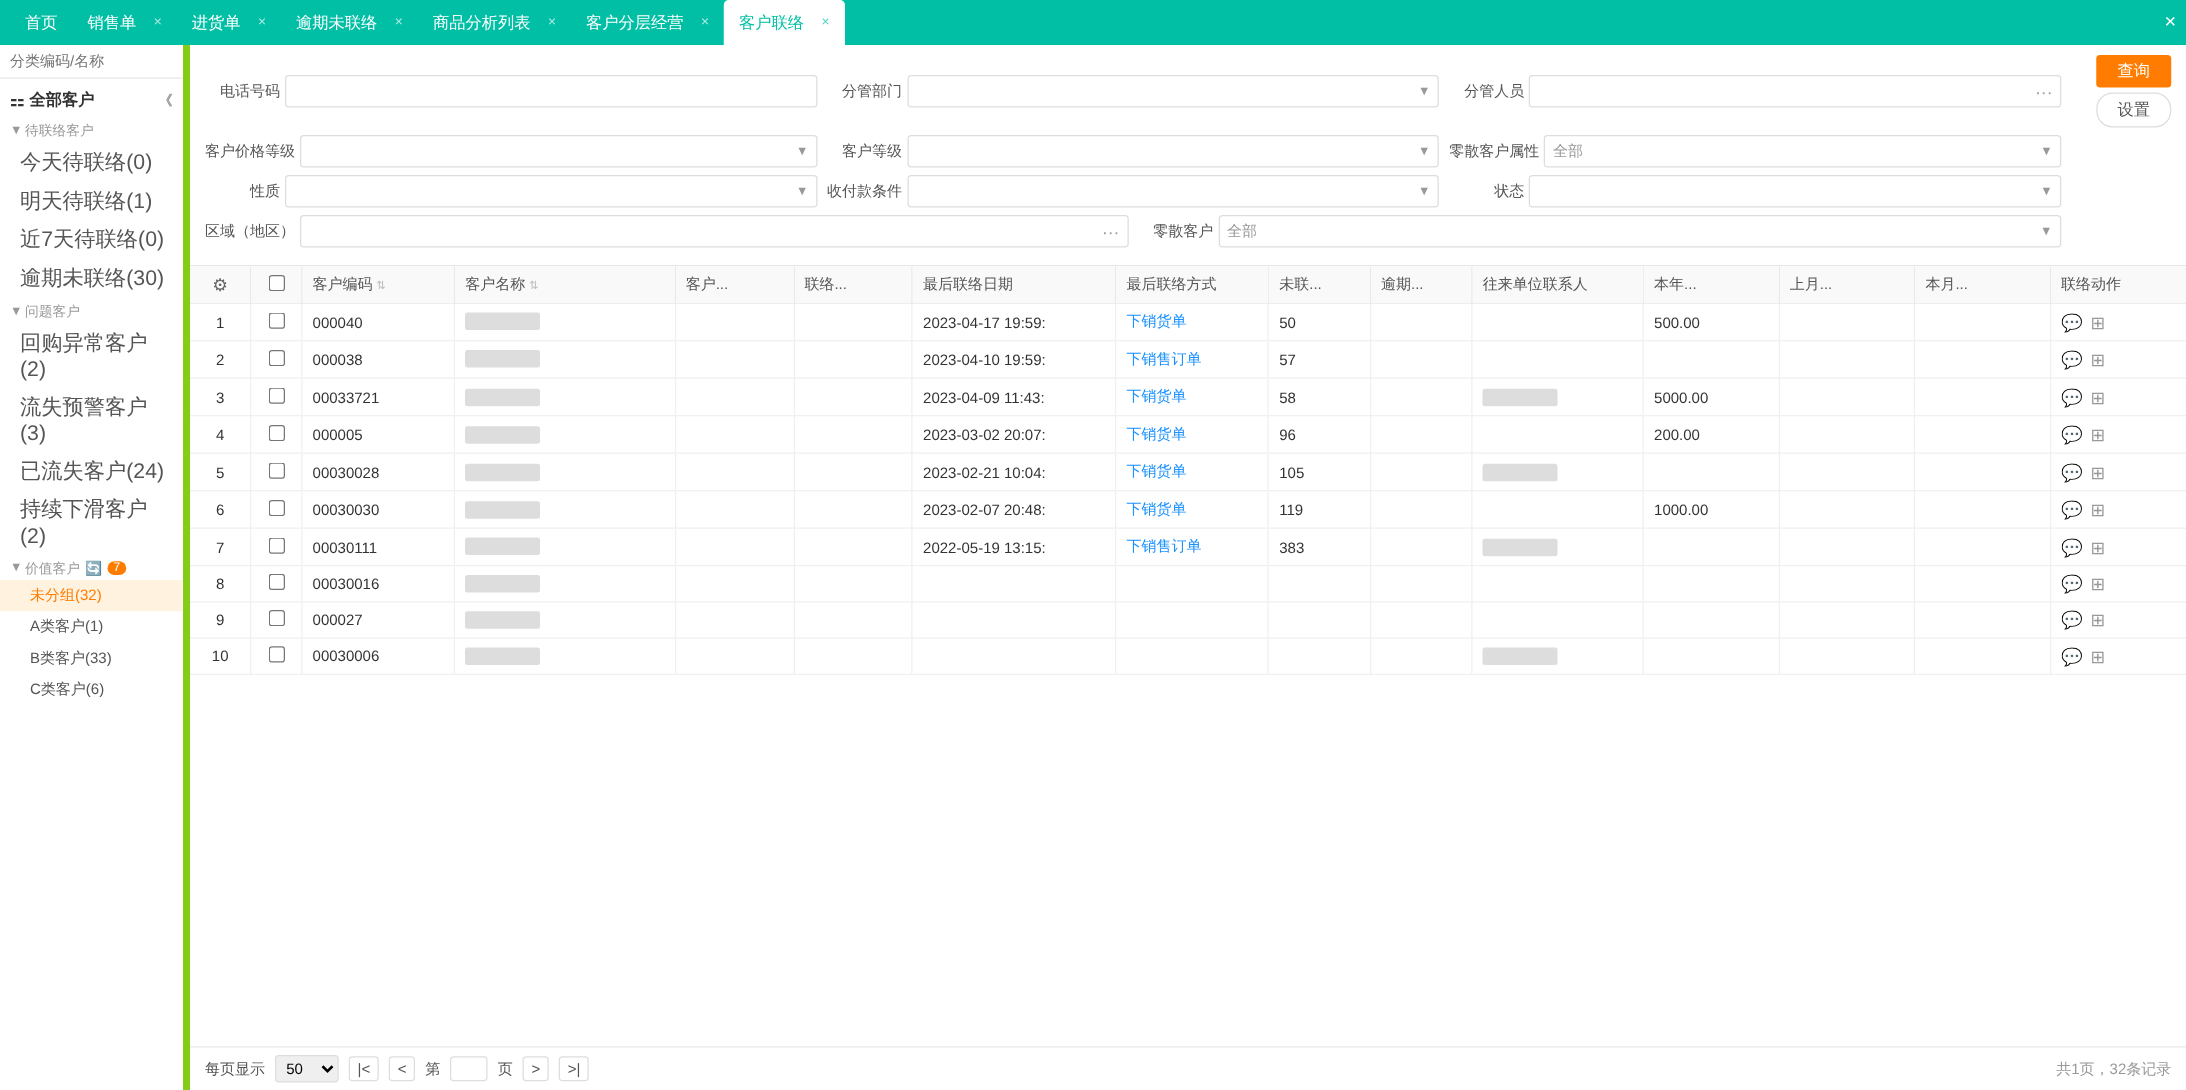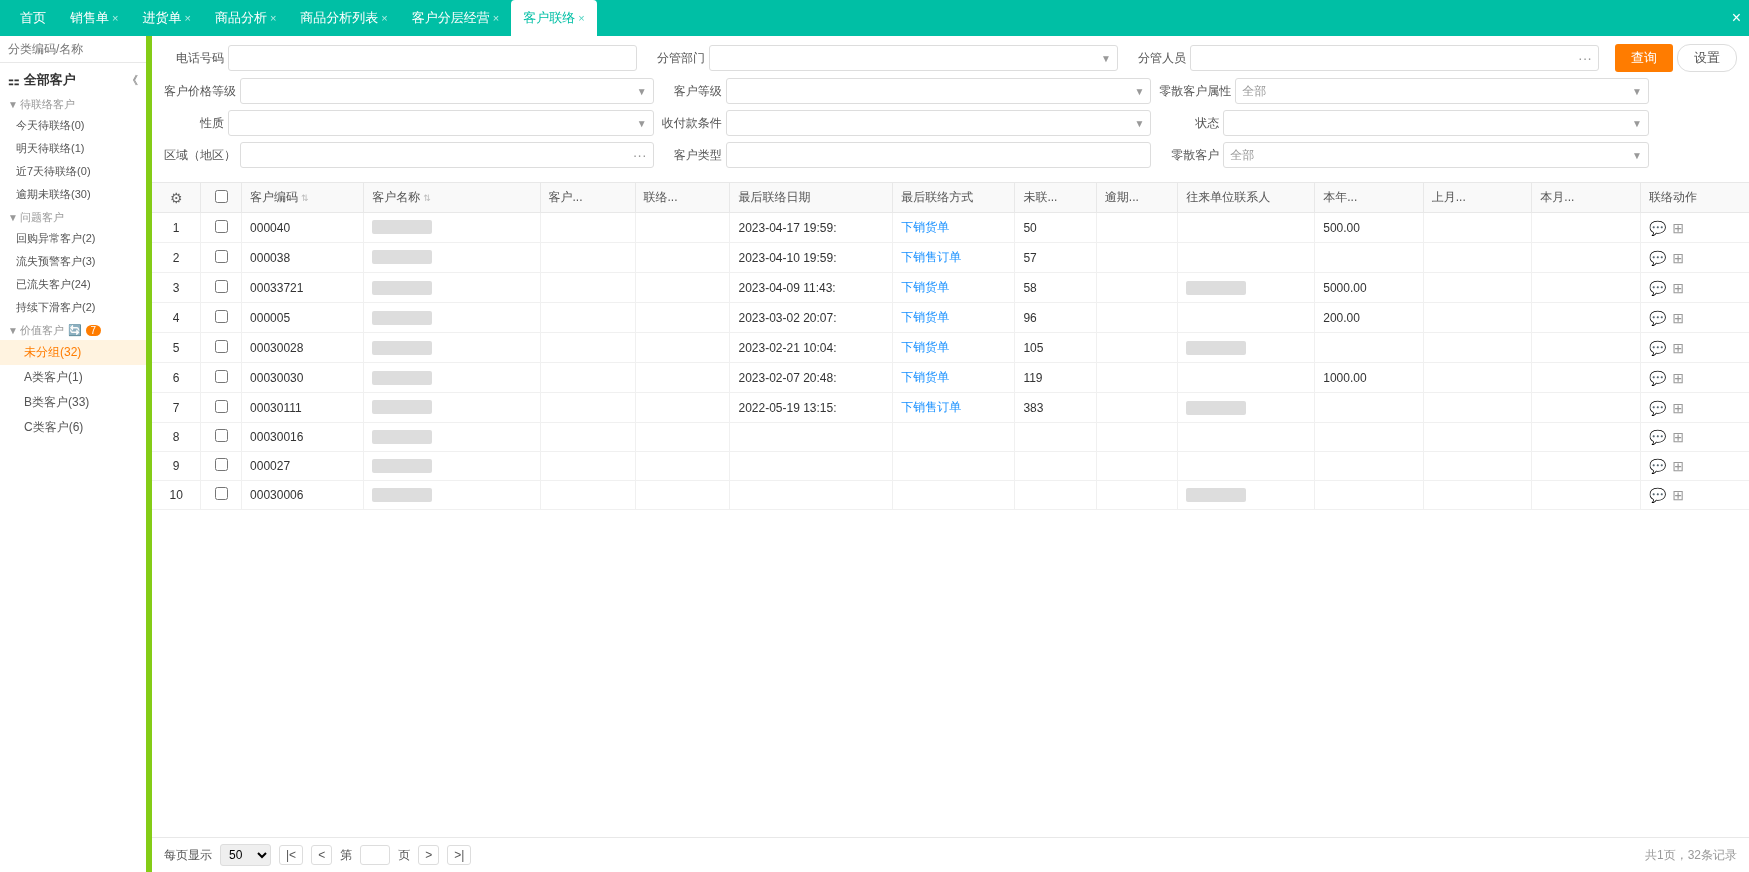--- a/index.html
+++ b/index.html
@@ -15,21 +15,21 @@
     }
     .top-nav .nav-tab {
       display: flex;
       align-items: center;
       padding: 0 12px;
       height: 36px;
       color: #fff;
       cursor: pointer;
       font-size: 13px;
       white-space: nowrap;
-      gap: 1px;
+      gap: 12px;
     }
     .top-nav .nav-tab.active {
       background: #fff;
       color: #00bfa5;
       border-radius: 4px 4px 0 0;
     }
     .top-nav .nav-tab .close-x {
       font-size: 11px;
       opacity: 0.7;
       margin-left: 2px;
@@ -95,21 +95,21 @@
       color: #999;
       font-size: 11px;
       display: flex;
       align-items: center;
       gap: 2px;
     }
     .sidebar-item {
       padding: 4px 8px 4px 16px;
       cursor: pointer;
       color: #555;
-      font-size: 11px;
+      font-size: 17px;
     }
     .sidebar-sub-item {
       padding: 4px 8px 4px 24px;
       cursor: pointer;
       color: #555;
       font-size: 12px;
     }
     .sidebar-sub-item.active {
       background: #fff3e0;
       color: #ff7c00;
@@ -235,23 +235,23 @@
     }
     .filter-field .field-input .dots {
       margin-left: auto;
       color: #999;
       font-size: 14px;
     }
 
     
     .action-btns {
       display: flex;
-      flex-direction: row;
+      flex-direction: column;
       gap: 4px;
-      margin-left: 8px;
+      margin-left: 20px;
     }
     .btn-query {
       background: #ff7c00;
       color: #fff;
       border: none;
       border-radius: 3px;
       padding: 4px 16px;
       font-size: 13px;
       cursor: pointer;
     }
@@ -403,21 +403,21 @@
   <span class="nav-home">首页</span>
   <div class="nav-tab">
     <span>销售单</span>
     <span class="close-x">×</span>
   </div>
   <div class="nav-tab">
     <span>进货单</span>
     <span class="close-x">×</span>
   </div>
   <div class="nav-tab">
-    <span>商品分析</span>
+    <span>逾期未联络</span>
     <span class="close-x">×</span>
   </div>
   <div class="nav-tab">
     <span>商品分析列表</span>
     <span class="close-x">×</span>
   </div>
   <div class="nav-tab">
     <span>客户分层经营</span>
     <span class="close-x">×</span>
   </div>
@@ -577,26 +577,20 @@
         </div>
         <div style="width:80px;"></div>
       </div>
 
       <div class="filter-row">
         <div class="filter-field">
           <label>区域（地区）</label>
           <div class="field-input">
             <span></span>
             <span class="dots">···</span>
-          </div>
-        </div>
-        <div class="filter-field">
-          <label>客户类型</label>
-          <div class="field-input">
-            <span></span>
           </div>
         </div>
         <div class="filter-field">
           <label>零散客户</label>
           <div class="field-input">
             <span>全部</span>
             <span class="arrow">▼</span>
           </div>
         </div>
         <div style="width:80px;"></div>

